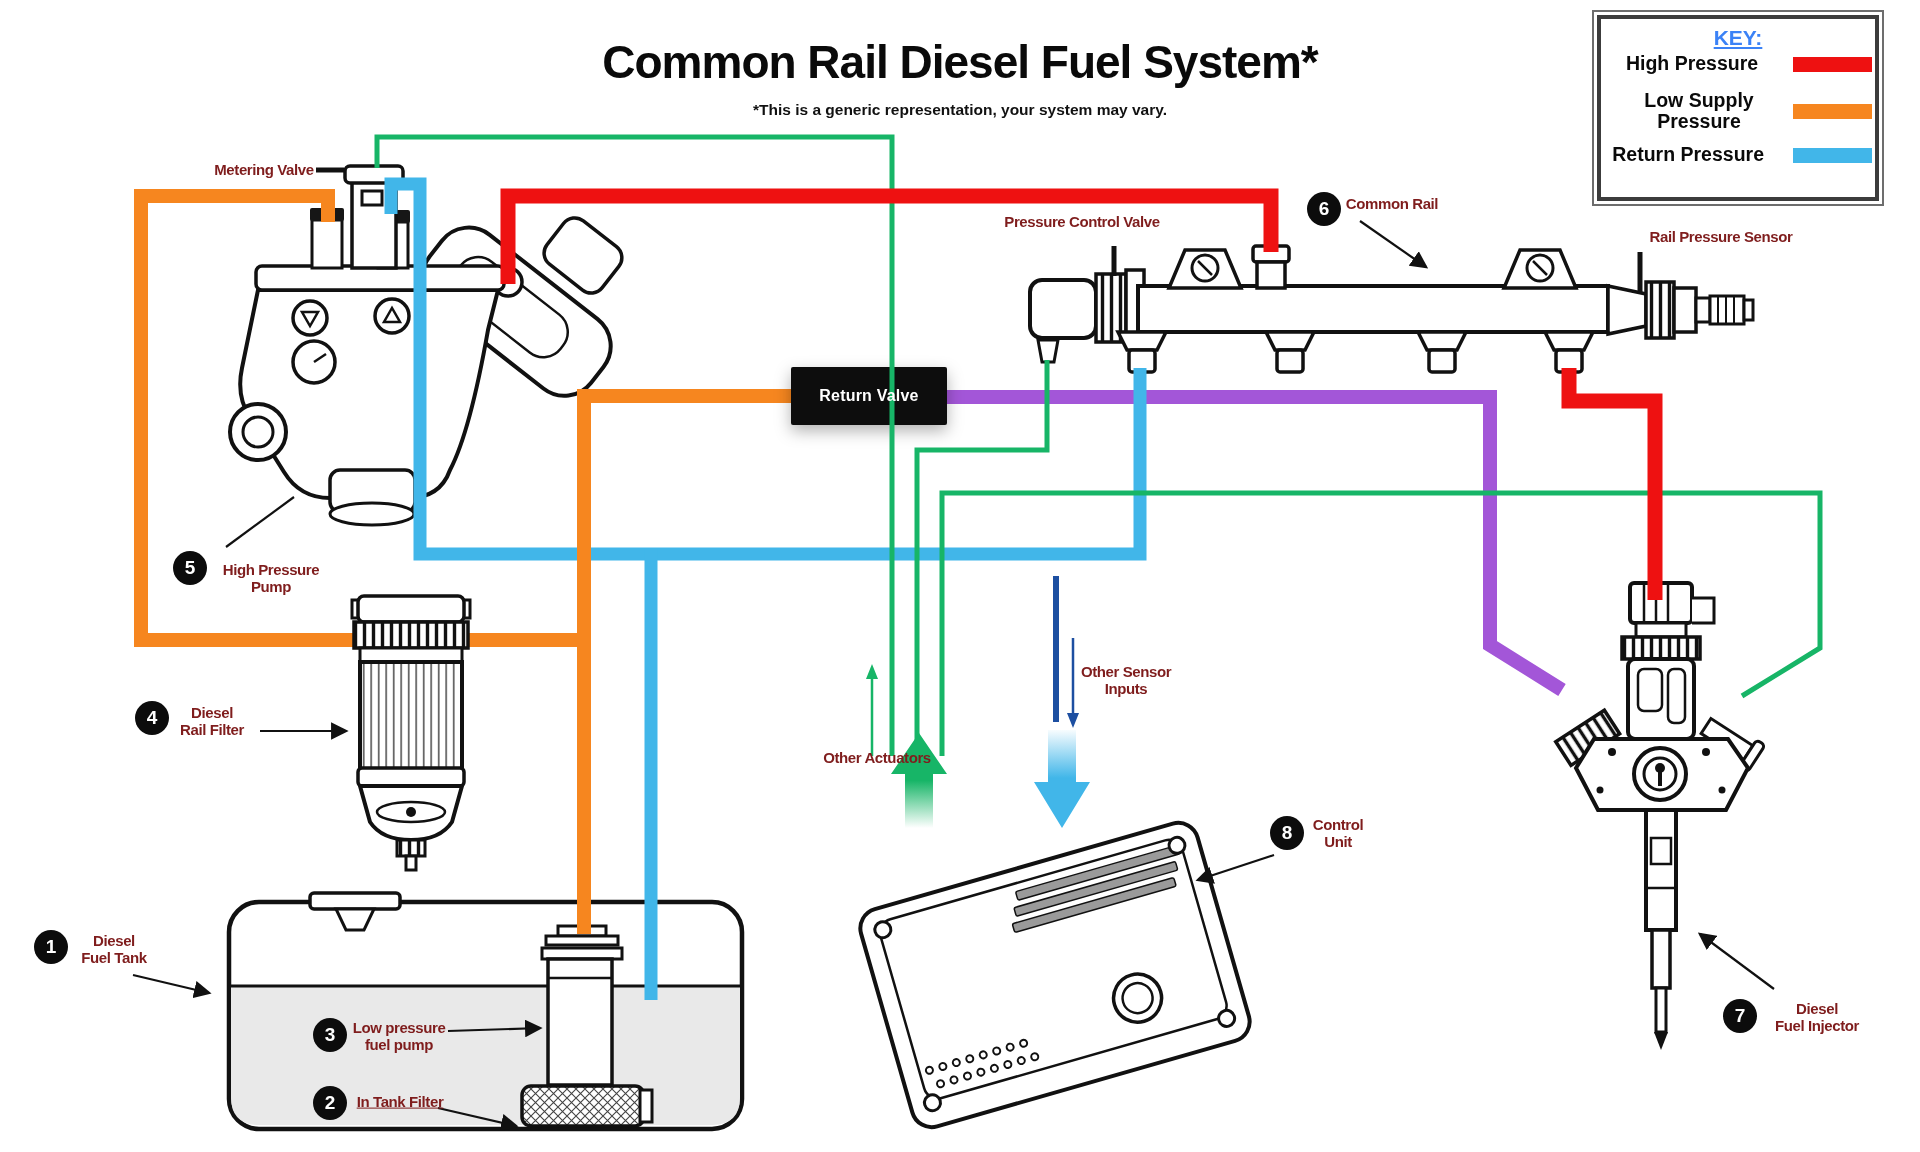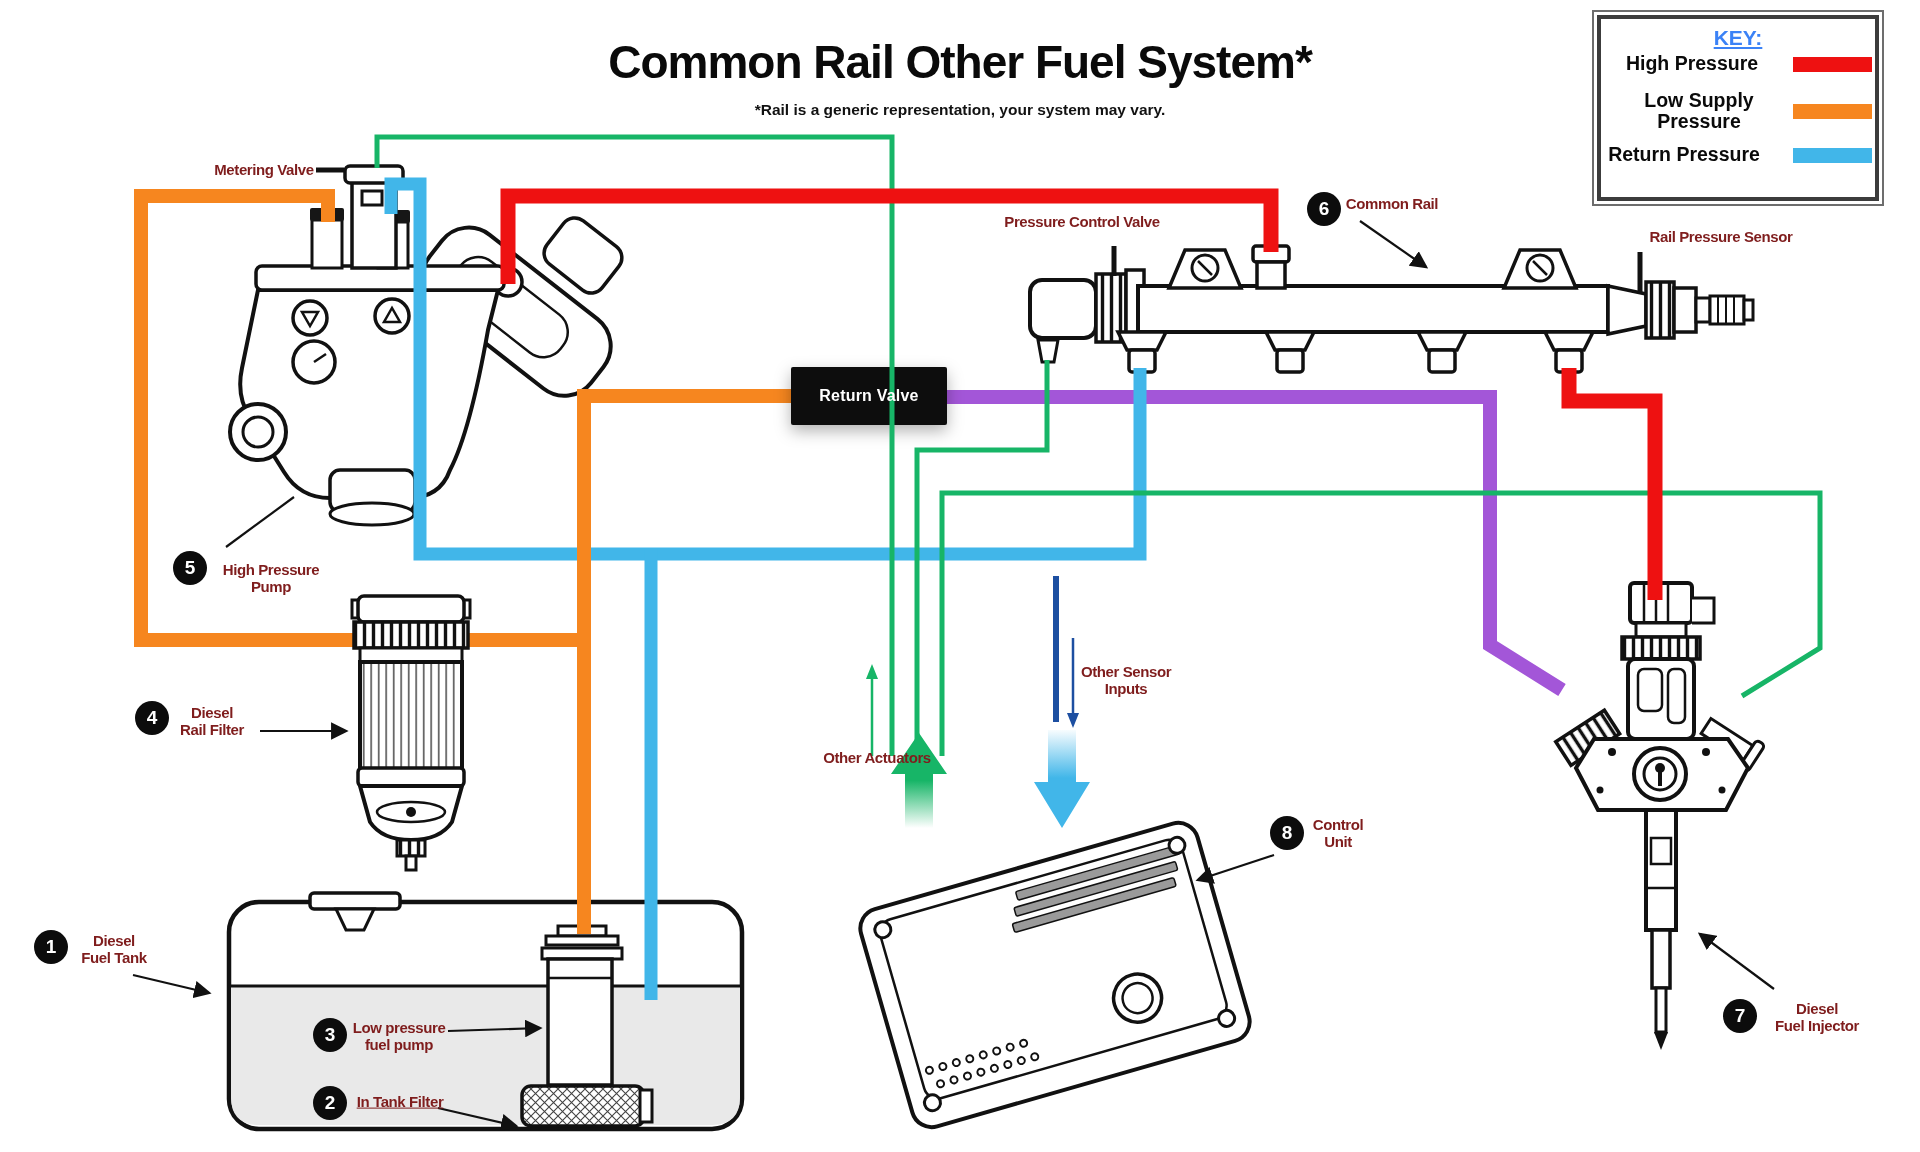--- a/index.html
+++ b/index.html
@@ -265,32 +265,32 @@
     <line x1="133" y1="975" x2="209" y2="993" stroke-width="2.2" marker-end="url(#ah)"></line>
     <line x1="448" y1="1031" x2="540" y2="1028" stroke-width="2.2" marker-end="url(#ah)"></line>
     <line x1="438" y1="1108" x2="516" y2="1126" stroke-width="2.2" marker-end="url(#ah)"></line>
     <line x1="260" y1="731" x2="346" y2="731" stroke-width="2.2" marker-end="url(#ah)"></line>
     <line x1="1360" y1="221" x2="1426" y2="267" stroke-width="2.2" marker-end="url(#ah)"></line>
     <line x1="1774" y1="989" x2="1700" y2="934" stroke-width="2.2" marker-end="url(#ah)"></line>
     <line x1="1274" y1="855" x2="1198" y2="880" stroke-width="2.2" marker-end="url(#ah)"></line>
   </g>
 </svg>
 
-<div class="title">Common Rail Other Fuel System*</div>
-<div class="subtitle">*Rail is a generic representation, your system may vary.</div>
+<div class="title">Common Rail Diesel Fuel System*</div>
+<div class="subtitle">*This is a generic representation, your system may vary.</div>
 
 <div class="key-outer">
       <div class="key-inner"></div>
     </div>
 <div class="key-title">KEY:</div>
 <div class="key-label" style="left:1692px;top:64px;">High Pressure</div>
 <div class="key-swatch" style="left: 1793px; top: 57px; background-color: rgb(238, 17, 17);"></div>
 <div class="key-label" style="left:1699px;top:111px;">Low Supply Pressure</div>
 <div class="key-swatch" style="left: 1793px; top: 104px; background-color: rgb(246, 134, 31);"></div>
-<div class="key-label" style="left:1684px;top:155px;">Return Pressure</div>
+<div class="key-label" style="left:1684px;top:155px;text-align:right;">Return Pressure</div>
 <div class="key-swatch" style="left: 1793px; top: 148px; background-color: rgb(65, 182, 233);"></div>
 
 <div class="lbl" style="left:264px;top:170px;">Metering Valve</div>
 <div class="lbl" style="left:1082px;top:222px;">Pressure Control Valve</div>
 <div class="lbl" style="left:1721px;top:237px;">Rail Pressure Sensor</div>
 <div class="rv-text">Return Valve</div>
 <div class="lbl" style="left:836px;top:758px;margin-left:41px;">Other Actuators</div>
 <div class="lbl" style="left:1126px;top:681px;">
   <span>Other Sensor</span>
   <span>Inputs</span>

